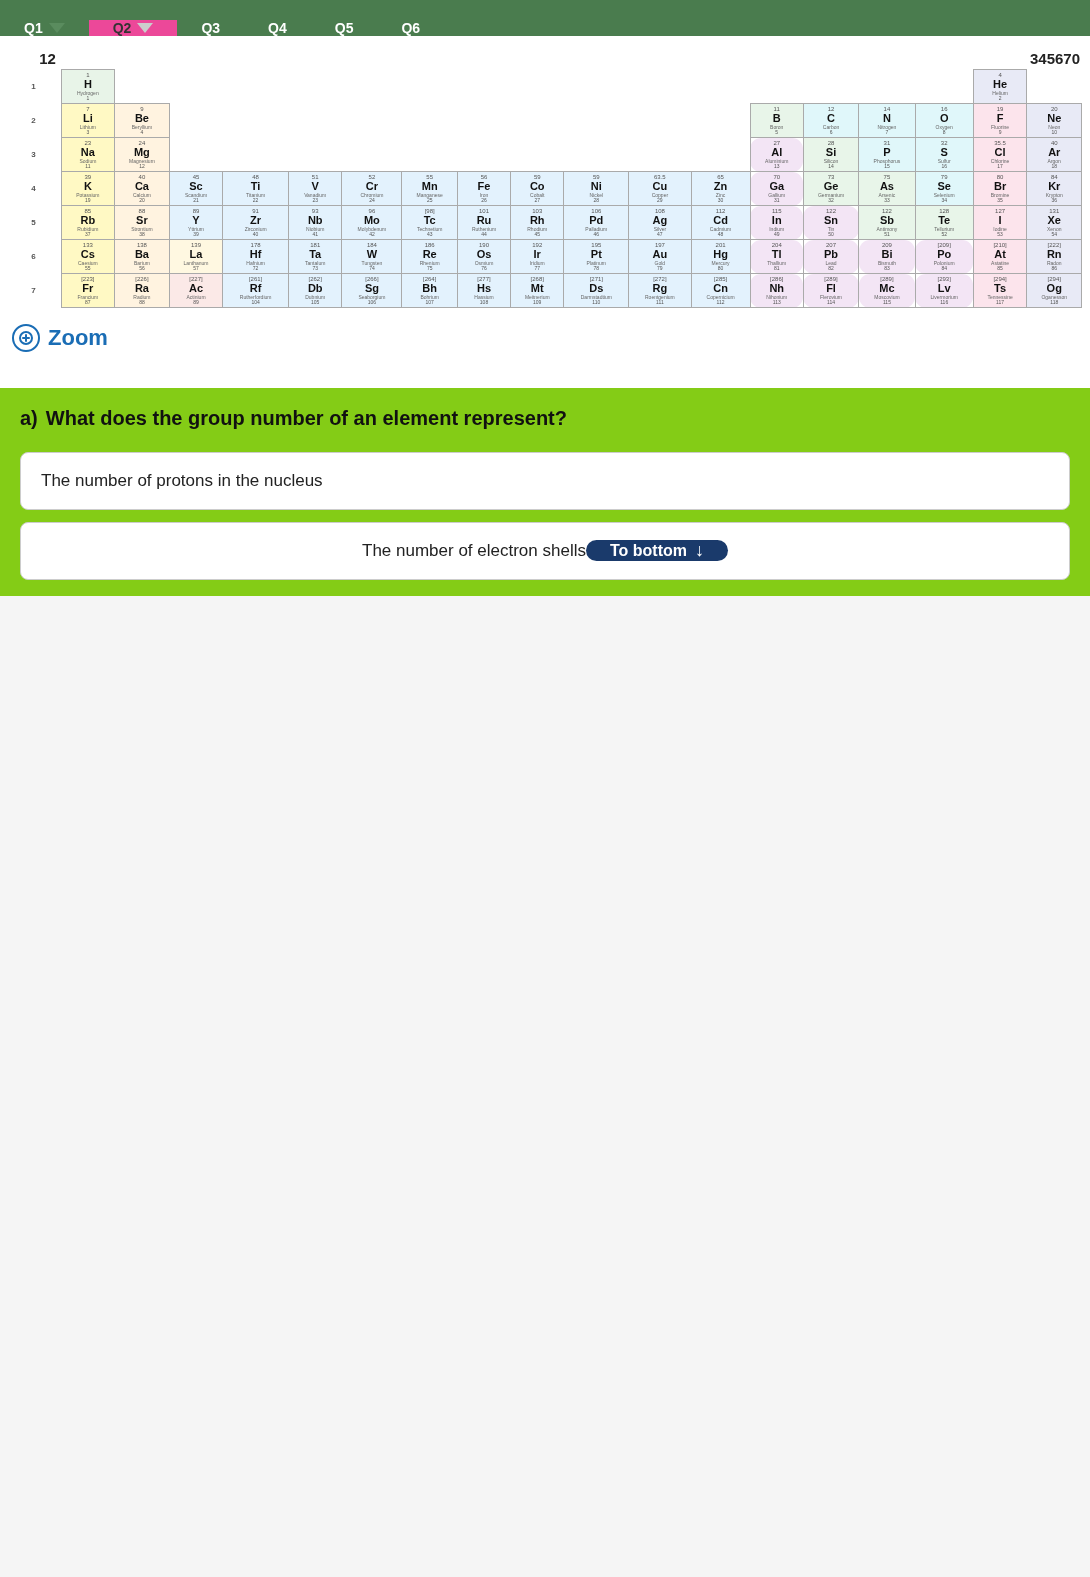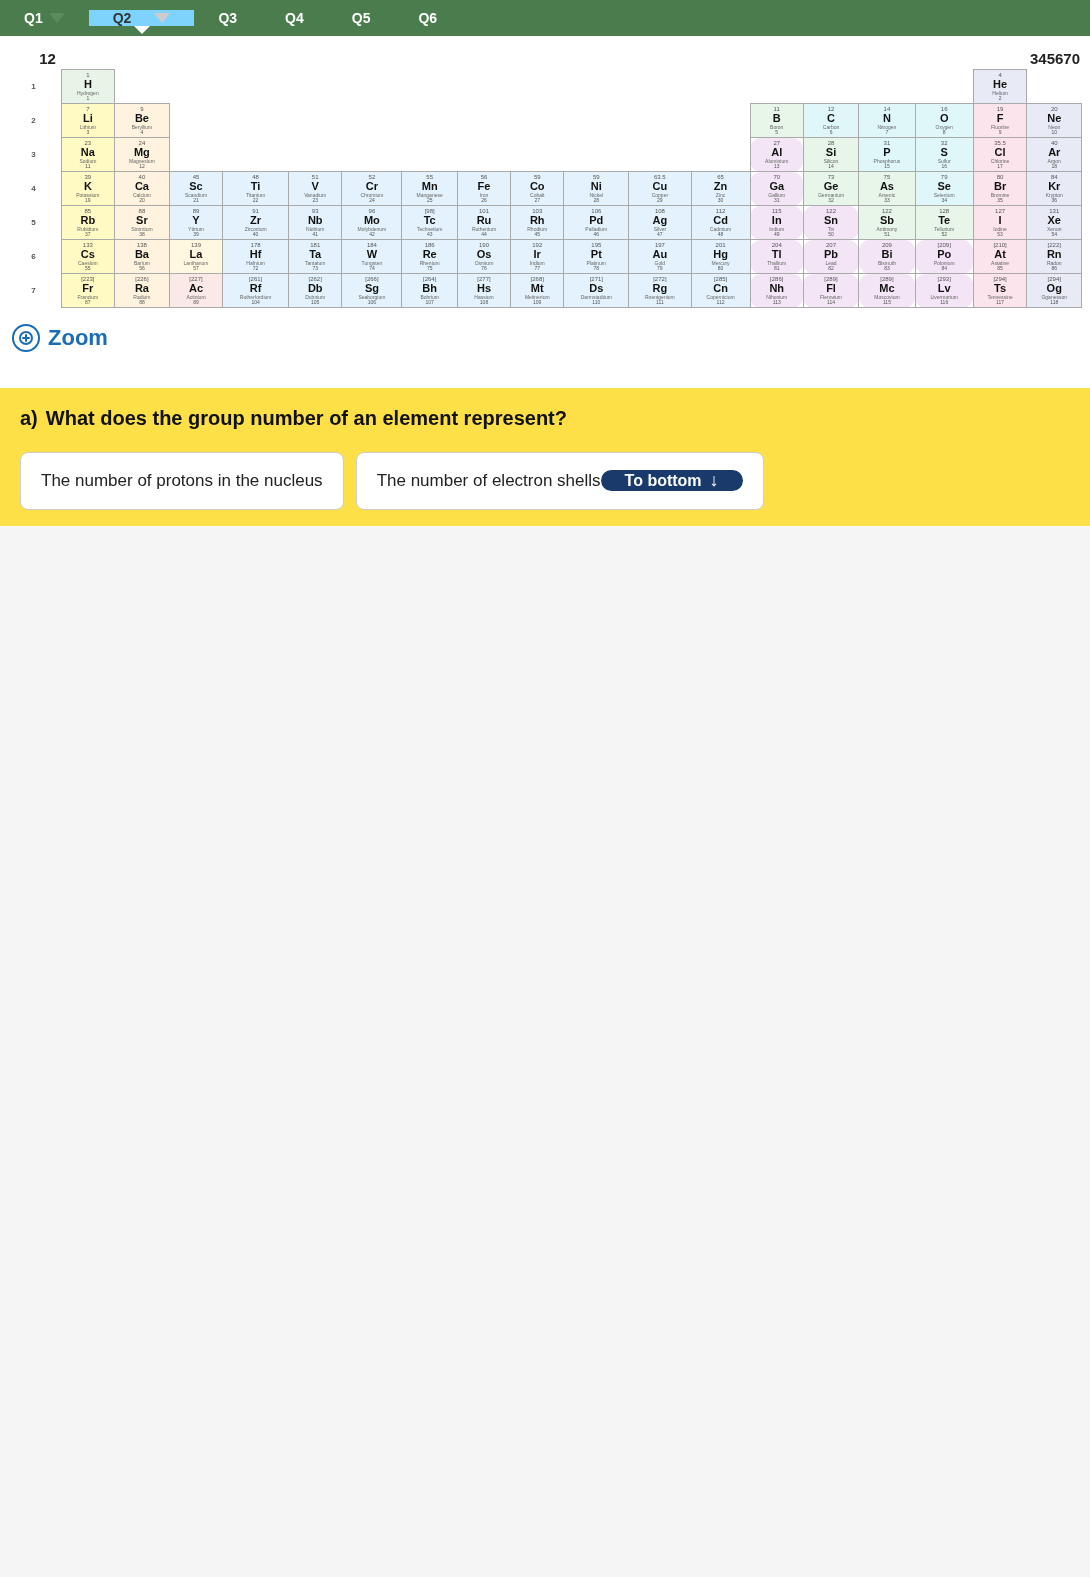--- a/index.html
+++ b/index.html
@@ -8,36 +8,35 @@
       background: #f5f5f5;
       width: 1090px;
       min-height: 1577px;
     }
 
     
     .header-tabs {
       display: flex;
       background: #4a7c4e;
       height: 36px;
-      align-items: center;
+      align-items: flex-end;
     }
     .tab-item {
       padding: 0 24px;
       display: flex;
       align-items: center;
       color: white;
       font-size: 14px;
       font-weight: 600;
       cursor: pointer;
       position: relative;
     }
     .tab-item.active {
-      background: #7dd3fc;
+      background: #ec4899;
       color: #333;
-      gap: 17px;
     }
     .tab-item.active::after {
       content: '';
       position: absolute;
       bottom: -8px;
       left: 50%;
       transform: translateX(-50%);
       width: 0;
       height: 0;
       border-left: 8px solid transparent;
@@ -116,21 +115,21 @@
     .post-transition { background: #f3e5f5 !important; border-radius: 11px; }
     .metalloid { background: #e8f5e9 !important; }
     .nonmetal { background: #e0f7fa !important; }
     .halogen { background: #fce4ec !important; }
     .noble { background: #e8eaf6 !important; }
     .lanthanide { background: #fff8e1 !important; }
     .actinide { background: #fbe9e7 !important; }
 
     
     .content-section {
-      background: #fde047;
+      background: #84cc16;
       padding: 16px 20px;
       margin-top: 0;
     }
 
     .zoom-link {
       display: flex;
       align-items: center;
       color: #1a6db5;
       font-size: 22px;
       font-weight: bold;
@@ -159,21 +158,21 @@
       margin-bottom: 20px;
       line-height: 1.4;
     }
     .question-label {
       font-weight: bold;
       margin-right: 8px;
     }
 
     .answer-options {
       display: flex;
-      flex-direction: row;
+      flex-direction: column;
       gap: 12px;
     }
 
     .answer-option {
       border: 1.5px solid #ccc;
       border-radius: 8px;
       padding: 16px 20px;
       font-size: 17px;
       color: #222;
       background: white;
@@ -1031,21 +1030,21 @@
 
 <div class="content-section">
   <div class="question">
     <span class="question-label">a)</span><span>What does the group number of an element represent?</span>
   </div>
 
   <div class="answer-options">
     <div class="answer-option">
       <span>The number of protons in the nucleus</span>
     </div>
-    <div class="answer-option" style="display:flex; justify-content:space-between; align-items:center;">
+    <div class="answer-option" style="display:flex; justify-content:center; align-items:center;">
       <span>The number of electron shells</span>
       <button class="to-bottom-btn">
         <span>To bottom</span>
         <span class="arrow-down">↓</span>
       </button>
     </div>
   </div>
 </div>
 
 </body></html>

